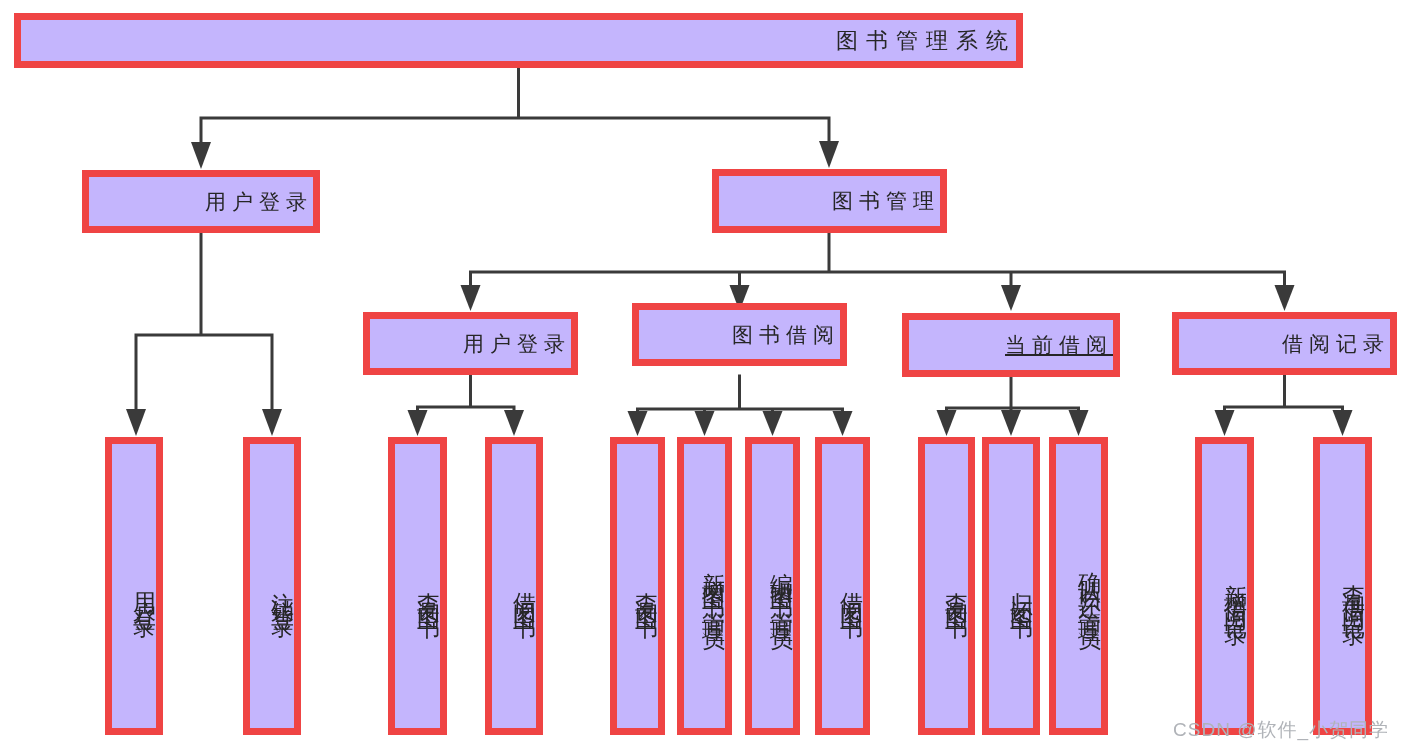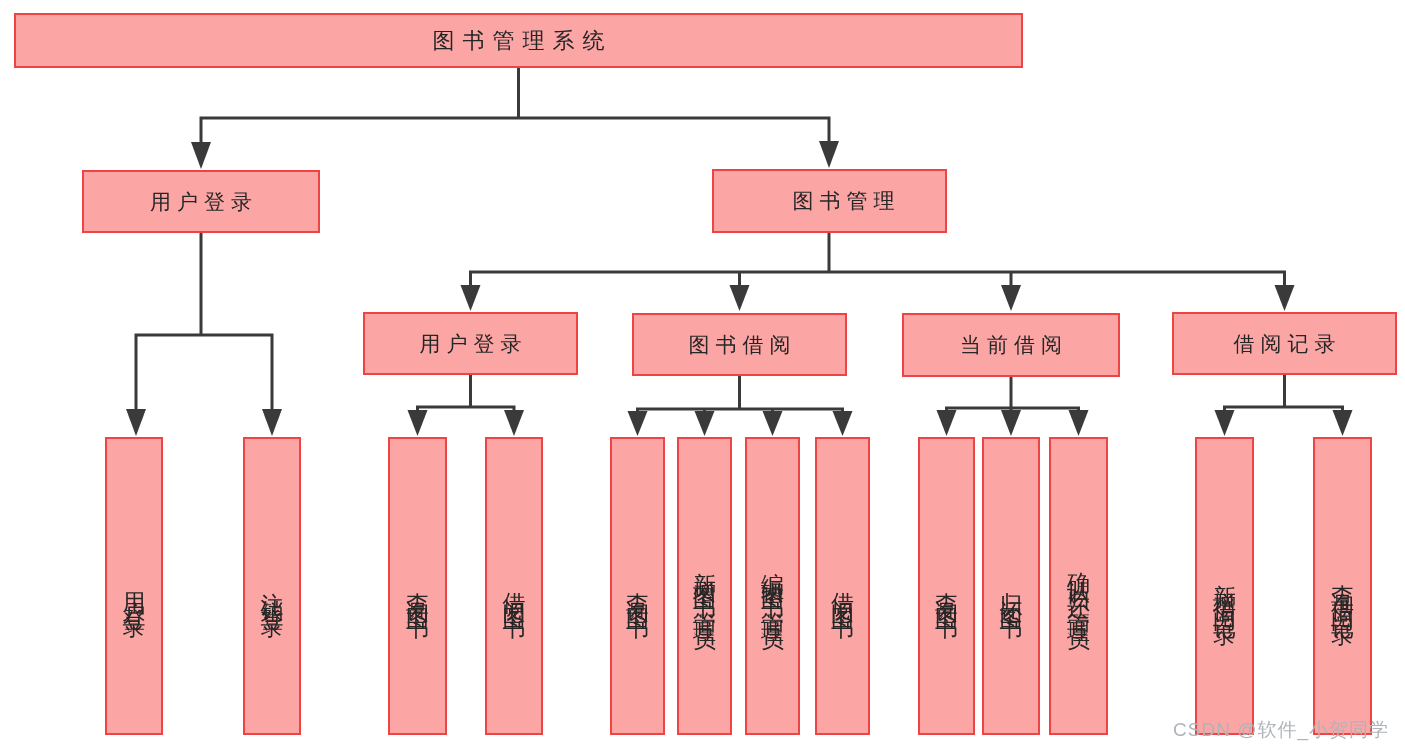--- a/index.html
+++ b/index.html
@@ -14,25 +14,25 @@
   }
   .connectors {
     position: absolute;
     left: 0; top: 0;
     width: 1405px;
     height: 747px;
   }
   .node {
     position: absolute;
     box-sizing: border-box;
-    background: #fca5a5;
-    border: 2px solid #ef4444;
+    background: #c4b5fd;
+    border: 7px solid #ef4444;
     display: flex;
     align-items: center;
-    justify-content: center;
+    justify-content: flex-end;
     white-space: nowrap;
   }
   .h-label {
     font-size: 21px;
     letter-spacing: 6px;
     padding-left: 6px; 
     color: #262626;
   }
   .root .h-label { font-size: 22px; letter-spacing: 8px; padding-left: 8px; }
   .leaf .v-label {
@@ -118,24 +118,24 @@
   <div class="node" style="left:82px; top:170px; width:238px; height:63px;">
     <span class="h-label">用户登录</span>
   </div>
   <div class="node" style="left:712px; top:169px; width:235px; height:64px;padding-left:28px;">
     <span class="h-label">图书管理</span>
   </div>
 
   <div class="node" style="left:363px; top:312px; width:215px; height:63px;">
     <span class="h-label">用户登录</span>
   </div>
-  <div class="node" style="left:632px; top:313px; width:215px; height:63px;">
+  <div class="node" style="left:632px; top:303px; width:215px; height:63px;">
     <span class="h-label">图书借阅</span>
   </div>
-  <div class="node" style="left:902px; top:313px; width:218px; height:64px;">
+  <div class="node" style="left:902px; top:313px; width:218px; height:64px;text-decoration:underline;">
     <span class="h-label">当前借阅</span>
   </div>
   <div class="node" style="left:1172px; top:312px; width:225px; height:63px;">
     <span class="h-label">借阅记录</span>
   </div>
 
   <div class="node leaf" style="left:105px; top:437px; width:58px; height:298px;">
     <span class="v-label">用户登录</span>
   </div>
   <div class="node leaf" style="left:243px; top:437px; width:58px; height:298px;">

